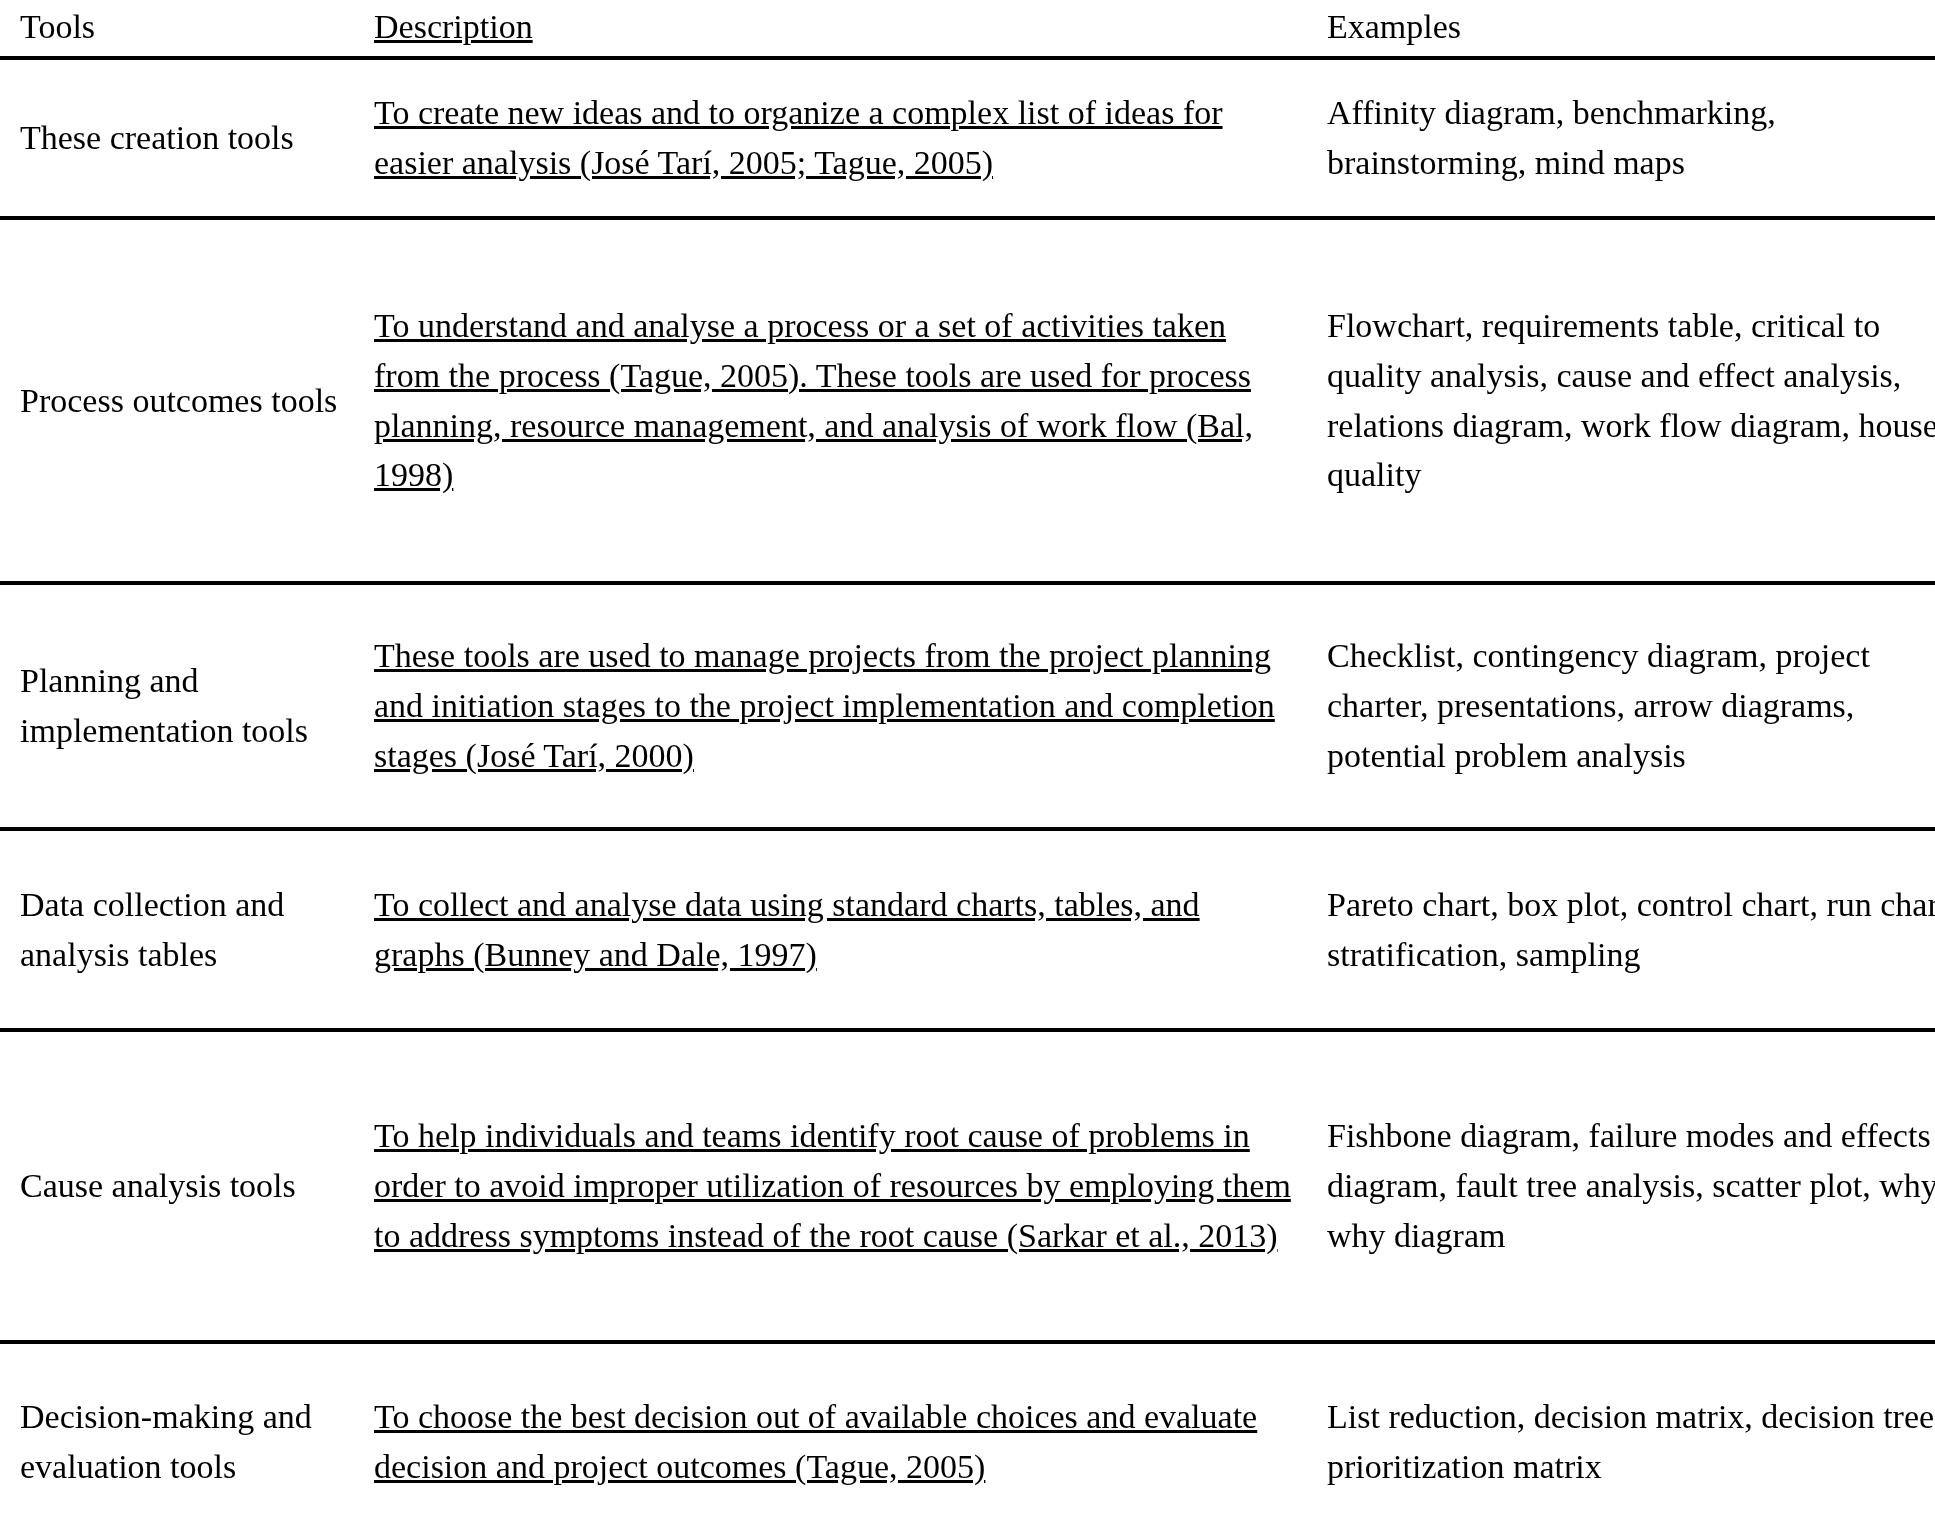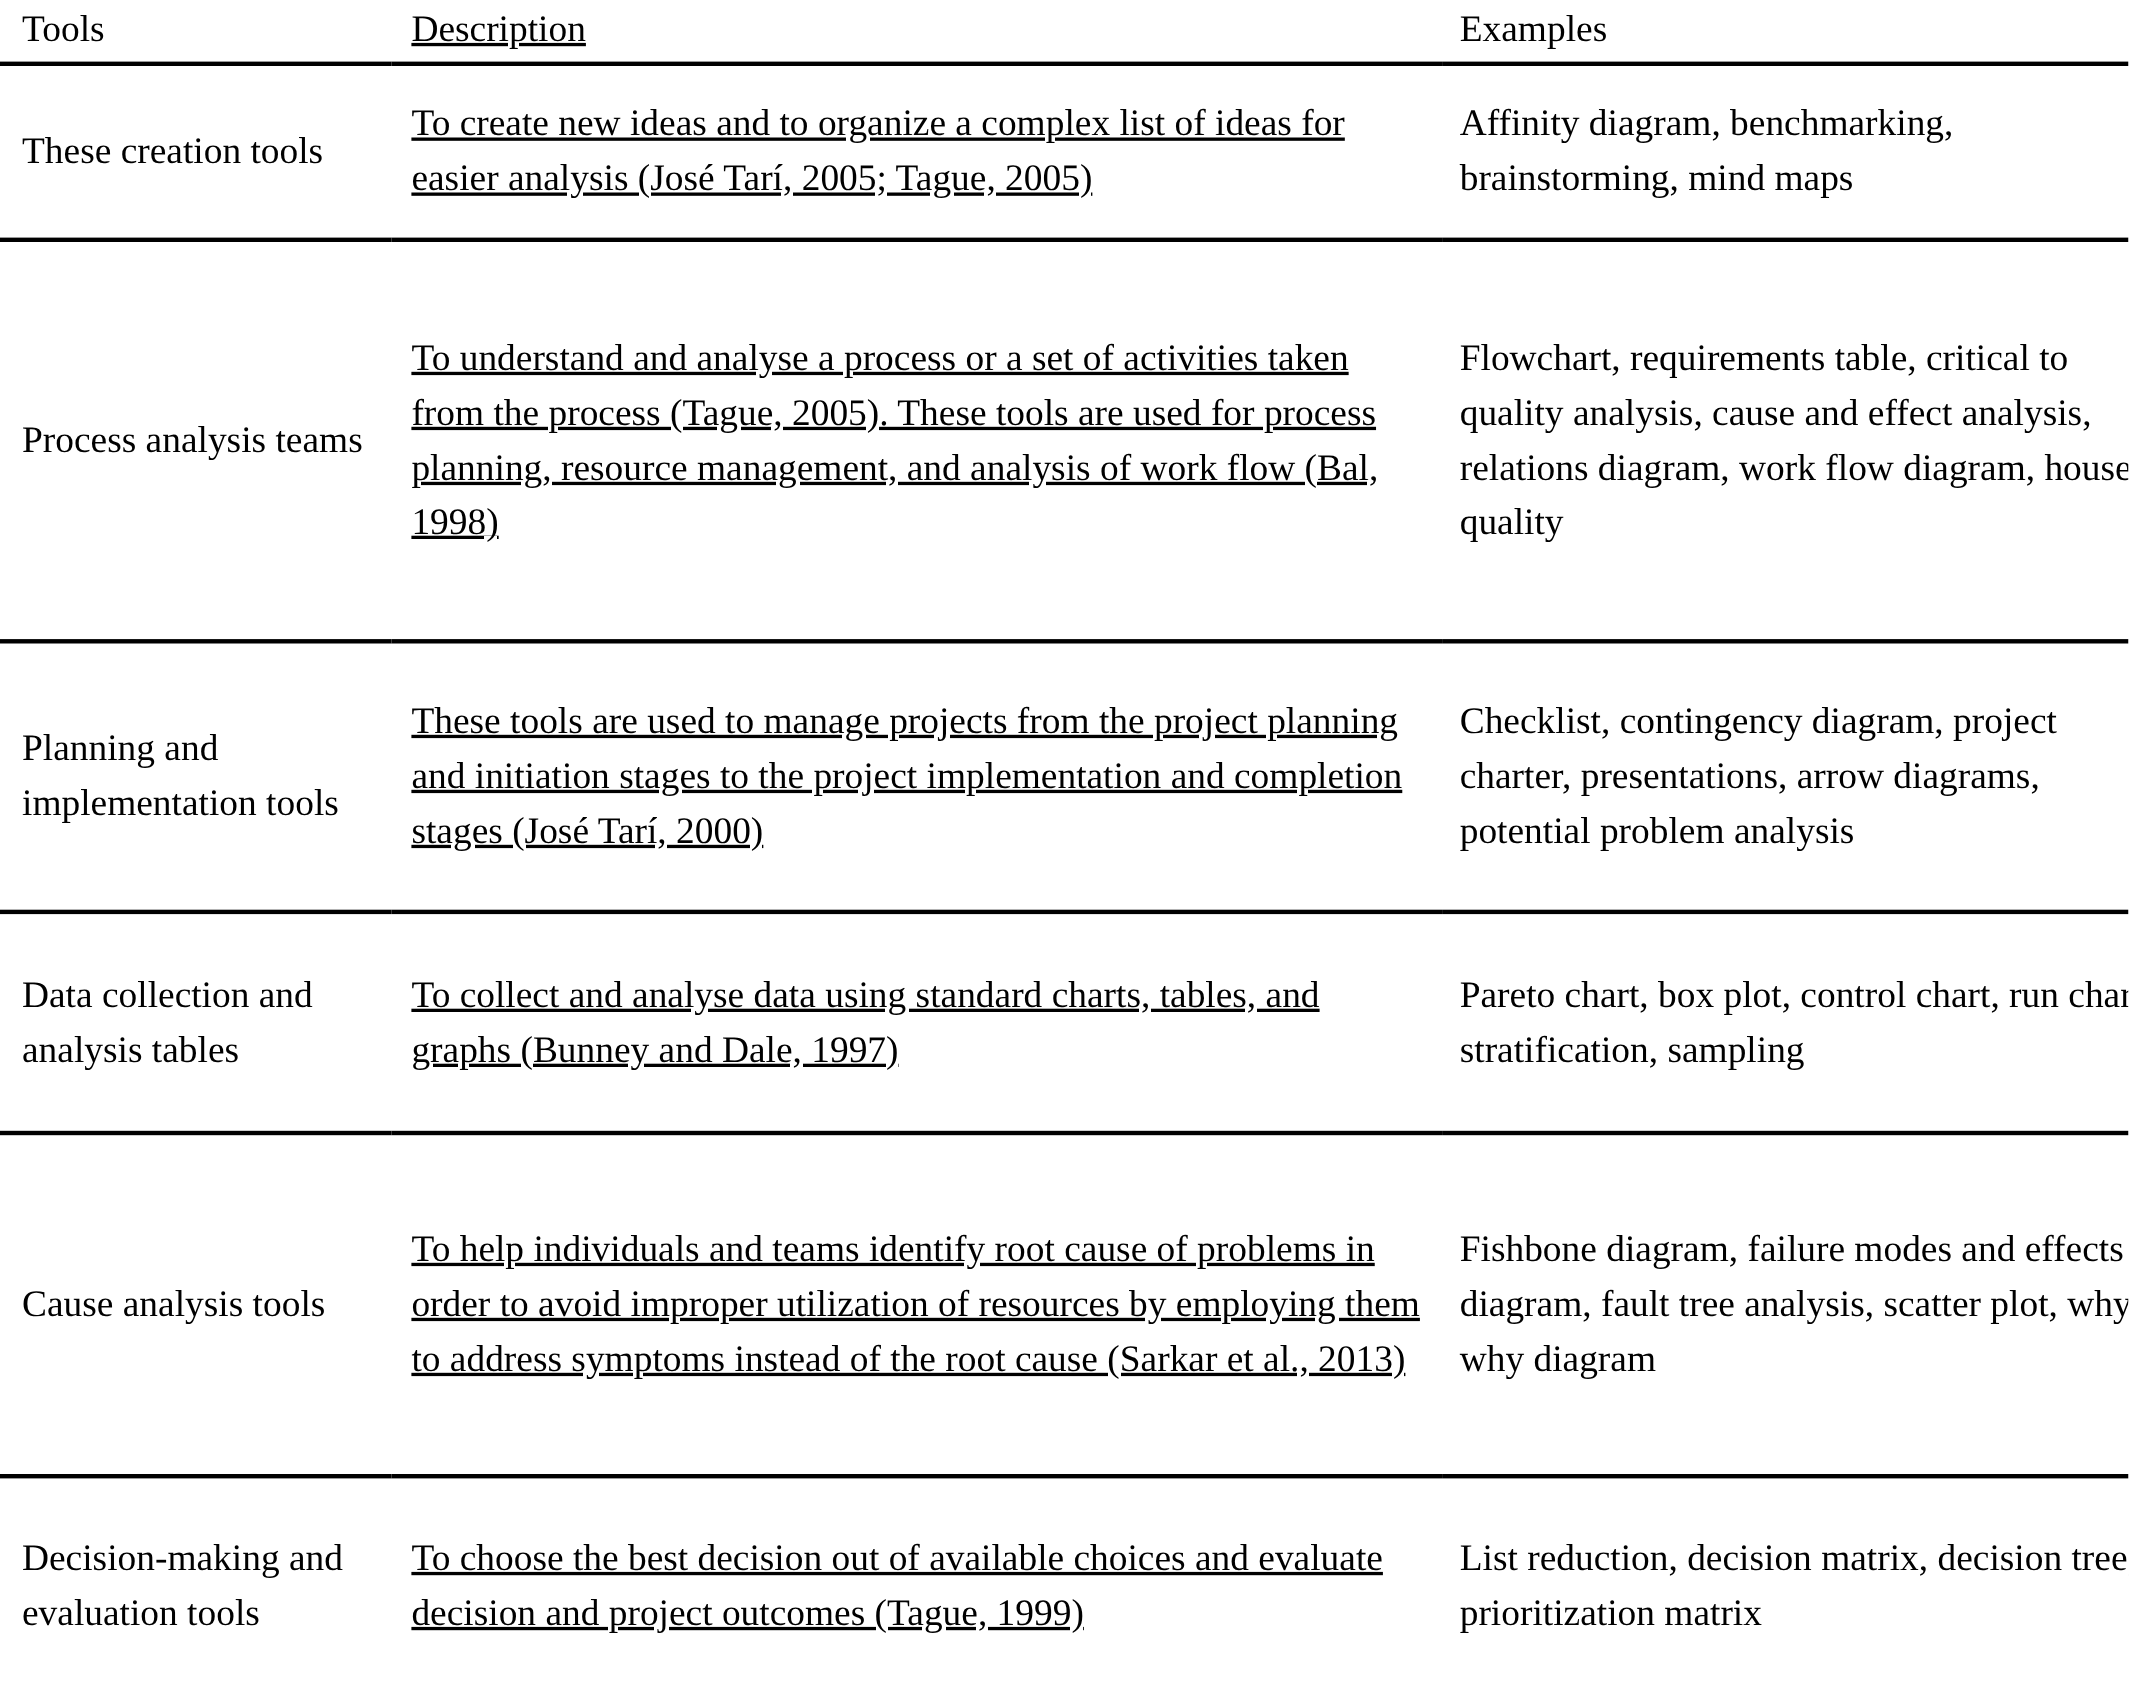--- a/index.html
+++ b/index.html
@@ -113,21 +113,21 @@
         <td class="cell-desc">
           <span class="pad-desc cell-text">To create new ideas and to organize a complex list of ideas for easier analysis (José Tarí, 2005; Tague, 2005)</span>
         </td>
         <td class="cell-example">
           <span class="pad-example cell-text">Affinity diagram, benchmarking, brainstorming, mind maps</span>
         </td>
       </tr>
 
       <tr class="row-sep r2">
         <td class="cell-tools">
-          <span class="pad-tools cell-text">Process analysis teams</span>
+          <span class="pad-tools cell-text">Process outcomes tools</span>
         </td>
         <td class="cell-desc">
           <span class="pad-desc cell-text">To understand and analyse a process or a set of activities taken from the process (Tague, 2005). These tools are used for process planning, resource management, and analysis of work flow (Bal, 1998)</span>
         </td>
         <td class="cell-example">
           <span class="pad-example cell-text">Flowchart, requirements table, critical to quality analysis, cause and effect analysis, relations diagram, work flow diagram, house of quality</span>
         </td>
       </tr>
 
       <tr class="row-sep r3">
@@ -164,21 +164,21 @@
         <td class="cell-example">
           <span class="pad-example cell-text">Fishbone diagram, failure modes and effects diagram, fault tree analysis, scatter plot, why-why diagram</span>
         </td>
       </tr>
 
       <tr class="row-sep r6">
         <td class="cell-tools">
           <span class="pad-tools cell-text">Decision-making and evaluation tools</span>
         </td>
         <td class="cell-desc">
-          <span class="pad-desc cell-text">To choose the best decision out of available choices and evaluate decision and project outcomes (Tague, 1999)</span>
+          <span class="pad-desc cell-text">To choose the best decision out of available choices and evaluate decision and project outcomes (Tague, 2005)</span>
         </td>
         <td class="cell-example">
           <span class="pad-example cell-text">List reduction, decision matrix, decision tree, prioritization matrix</span>
         </td>
       </tr>
 
     </tbody>
   </table>
 
 </div>

